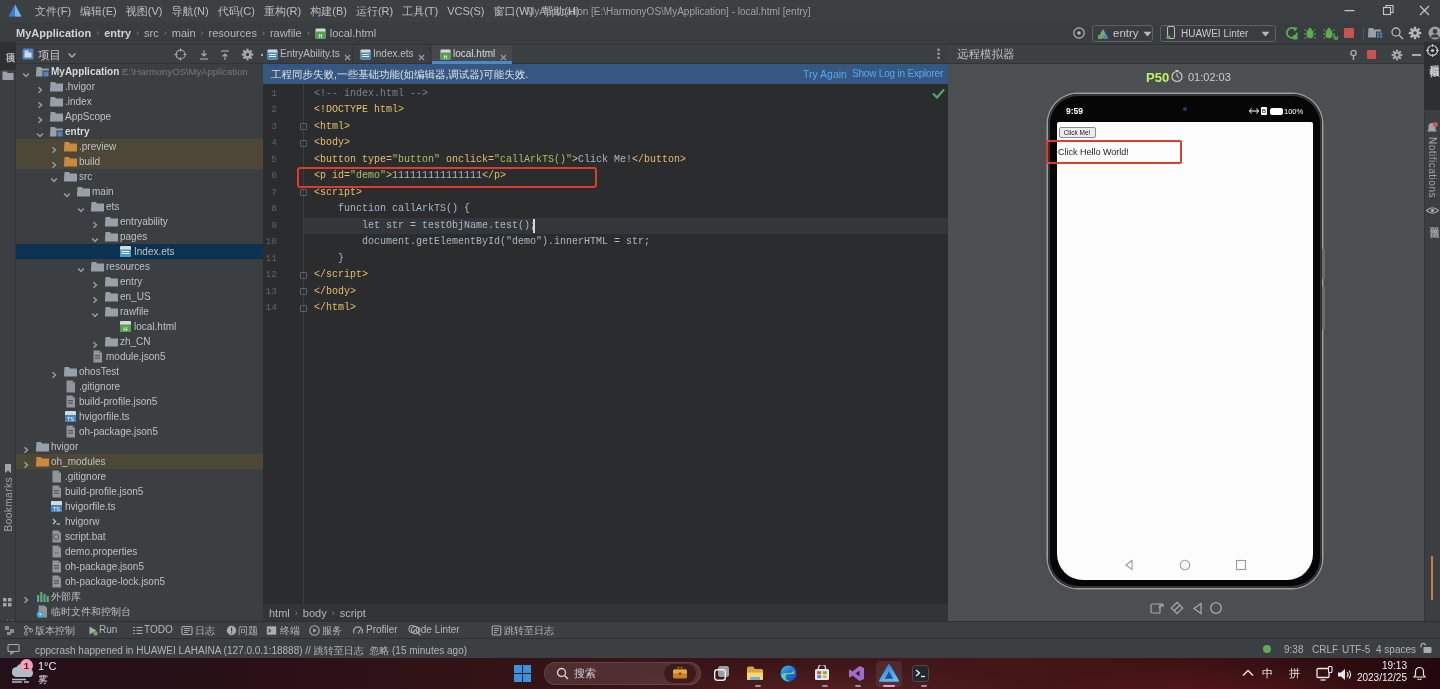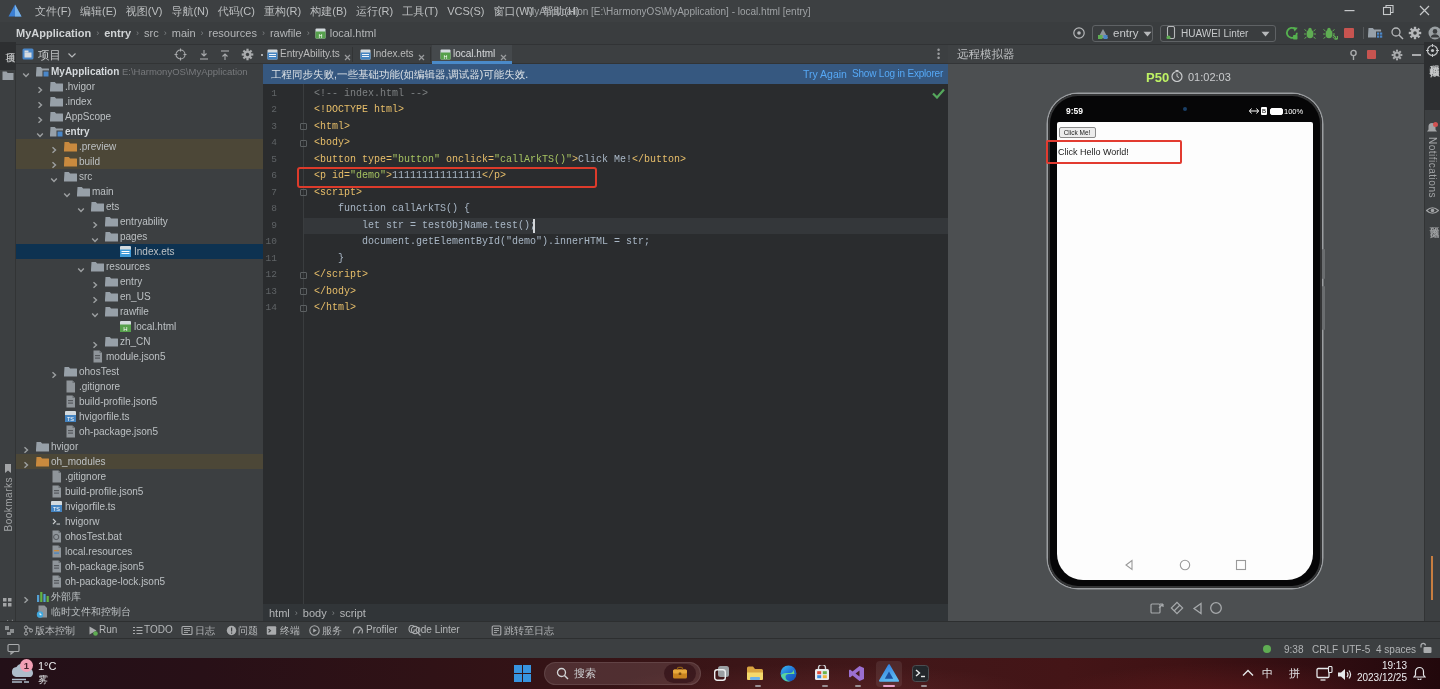--- a/index.html
+++ b/index.html
@@ -497,30 +497,30 @@
             <rect x="6.5" y="8.5" width="3.5" height="1.1" fill="#c8cbcd"></rect>
           </svg></span>
         <span class="tlbl" style="left:49px">hvigorw</span>
       </div>
 <div class="row">
         <span class="tic" style="left:34px"><svg width="13" height="13" viewBox="0 0 13 13" style="">
             <path d="M2.5 0.5 h6 l2.5 2.5 v9.5 h-8.5 z" fill="#8f959a"></path>
             <path d="M8.5 0.5 l2.5 2.5 h-2.5 z" fill="#6b7074"></path>
             <circle cx="6.2" cy="7" r="2.6" fill="none" stroke="#55585c" stroke-width="1"></circle>
           </svg></span>
-        <span class="tlbl" style="left:49px">ohosTest.bat</span>
+        <span class="tlbl" style="left:49px">script.bat</span>
       </div>
 <div class="row">
         <span class="tic" style="left:34px"><svg width="13" height="13" viewBox="0 0 13 13" style="">
             <path d="M2.5 0.5 h6 l2.5 2.5 v9.5 h-8.5 z" fill="#8f959a"></path>
             <path d="M8.5 0.5 l2.5 2.5 h-2.5 z" fill="#6b7074"></path>
             <rect x="4" y="5" width="5" height="1.2" fill="#c98a3e"></rect>
             <rect x="4" y="7.5" width="5" height="1.2" fill="#4484c1"></rect>
           </svg></span>
-        <span class="tlbl" style="left:49px">local.resources</span>
+        <span class="tlbl" style="left:49px">demo.properties</span>
       </div>
 <div class="row">
         <span class="tic" style="left:34px"><svg width="13" height="13" viewBox="0 0 13 13" style="">
             <path d="M2.5 0.5 h6 l2.5 2.5 v9.5 h-8.5 z" fill="#8f959a"></path>
             <path d="M8.5 0.5 l2.5 2.5 h-2.5 z" fill="#6b7074"></path>
             <rect x="4" y="5" width="5" height="1.2" fill="#55585c"></rect>
             <rect x="4" y="7.5" width="5" height="1.2" fill="#55585c"></rect>
           </svg></span>
         <span class="tlbl" style="left:49px">oh-package.json5</span>
       </div>
@@ -761,20 +761,21 @@
         <rect x="1.2" y="1" width="8.6" height="9" rx="1" fill="none" stroke="#a9abad" stroke-width="1.1"></rect>
         <path d="M3 3.5 h5 M3 5.5 h5 M3 7.5 h3" stroke="#a9abad" stroke-width="0.9"></path>
       </svg></span>
     <span style="position:absolute;left:504px;top:2px">跳转至日志</span>
 </div>
 <div class="abs" id="statusbar">
 <svg width="13" height="12" viewBox="0 0 13 12" style="position:absolute;left:7px;top:4px">
       <rect x="1" y="1.5" width="11" height="7" rx="1" fill="none" stroke="#a9abad" stroke-width="1.1"></rect>
       <path d="M4 8.5 L4 11 L7 8.5" fill="none" stroke="#a9abad" stroke-width="1.1"></path>
     </svg>
+<div style="position:absolute;left:35px;top:5px">cppcrash happened in HUAWEI LAHAINA (127.0.0.1:18888) // 跳转至日志&nbsp;&nbsp;忽略 (15 minutes ago)</div>
 <div style="position:absolute;left:1263px;top:6px;width:8px;height:8px;border-radius:50%;background:#5fad53;"></div>
 <div style="position:absolute;left:1284px;top:5px">9:38</div>
 <div style="position:absolute;left:1312px;top:5px">CRLF</div>
 <div style="position:absolute;left:1342px;top:5px">UTF-5</div>
 <div style="position:absolute;left:1376px;top:5px">4 spaces</div>
 <svg width="12" height="12" viewBox="0 0 12 12" style="position:absolute;left:1420px;top:3px">
       <rect x="3.5" y="5" width="8" height="6" rx="1" fill="#a9abad"></rect>
       <path d="M1 5.5 V3.5 a2.2 2.2 0 0 1 4.4 0" fill="none" stroke="#a9abad" stroke-width="1.3"></path>
     </svg>
 </div>

